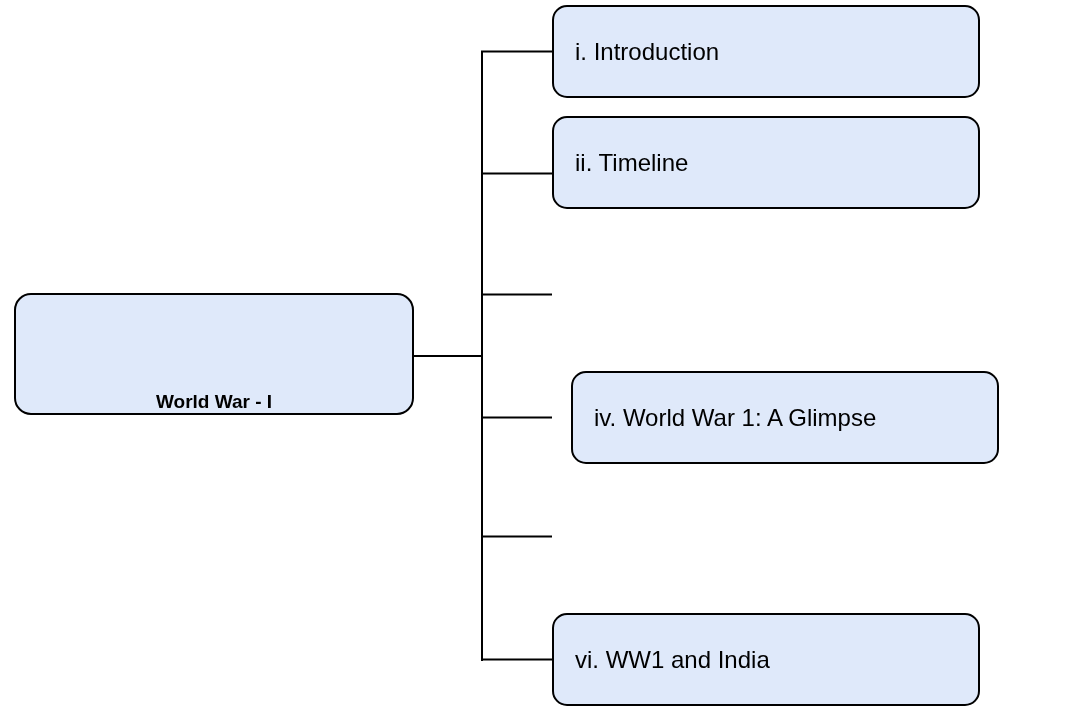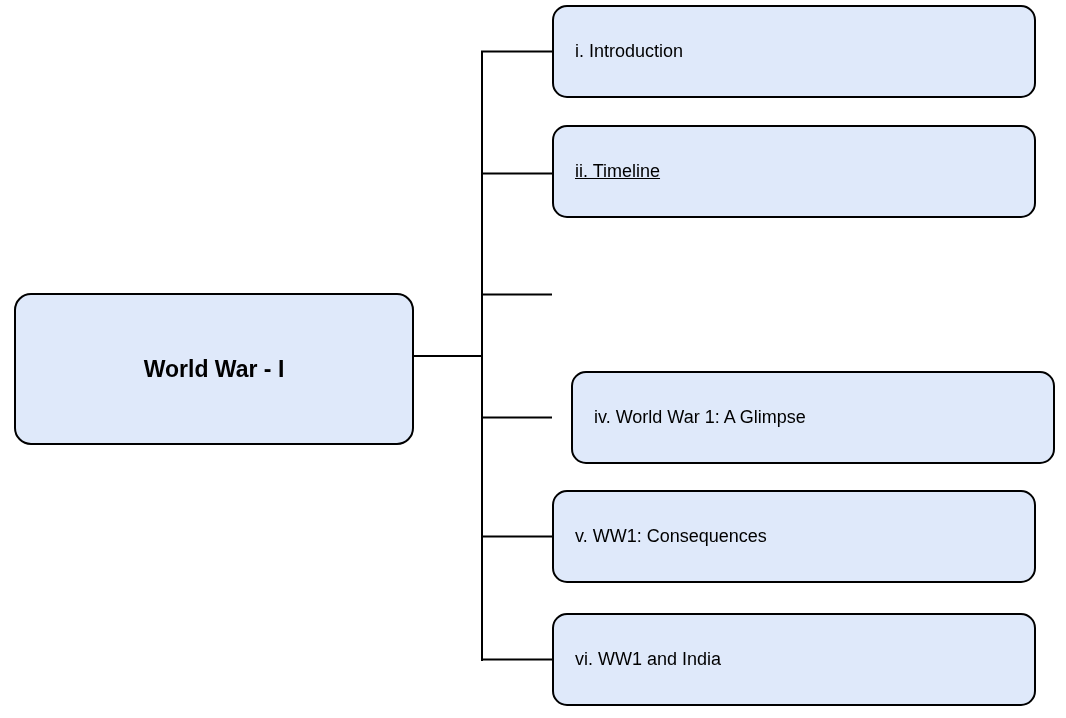--- a/index.html
+++ b/index.html
@@ -32,38 +32,39 @@
     background: var(--node-fill);
     border: 2px solid var(--node-border);
     color: var(--text);
     display: flex;
     align-items: center;
   }
   .root-node {
     left: 14px;
     top: 293px;
     width: 400px;
-    height: 152px;
+    height: 122px;
     border-radius: 17px;
     justify-content: center;
     font-weight: bold;
-    font-size: 23px;
+    font-size: 19px;
+    align-items: flex-end;
   }
   .child-node {
     left: 552px;
-    width: 484px;
+    width: 428px;
     height: 93px;
     border-radius: 15px;
     justify-content: flex-start;
     padding-left: 21px;
-    font-size: 18px;
+    font-size: 24px;
     font-weight: 400;
   }
   .child-node.n0 { top: 5px; }
-  .child-node.n1 { top: 125px; text-decoration: underline; }
+  .child-node.n1 { top: 116px; }
   .child-node.n2 { top: 248px; }
   .child-node.n3 { top: 371px; margin-left: 19px; }
   .child-node.n4 { top: 490px; }
   .child-node.n5 { top: 613px; }
 </style>
 </head>
 <body>
 
 <div class="canvas">
 
@@ -91,21 +92,18 @@
 
   <div class="node child-node n1">
     <span>ii. Timeline</span>
   </div>
 
 
   <div class="node child-node n3">
     <span>iv. World War 1: A Glimpse</span>
   </div>
 
-  <div class="node child-node n4">
-    <span>v. WW1: Consequences</span>
-  </div>
 
   <div class="node child-node n5">
     <span>vi. WW1 and India</span>
   </div>
 
 </div>
 
 </body></html>

